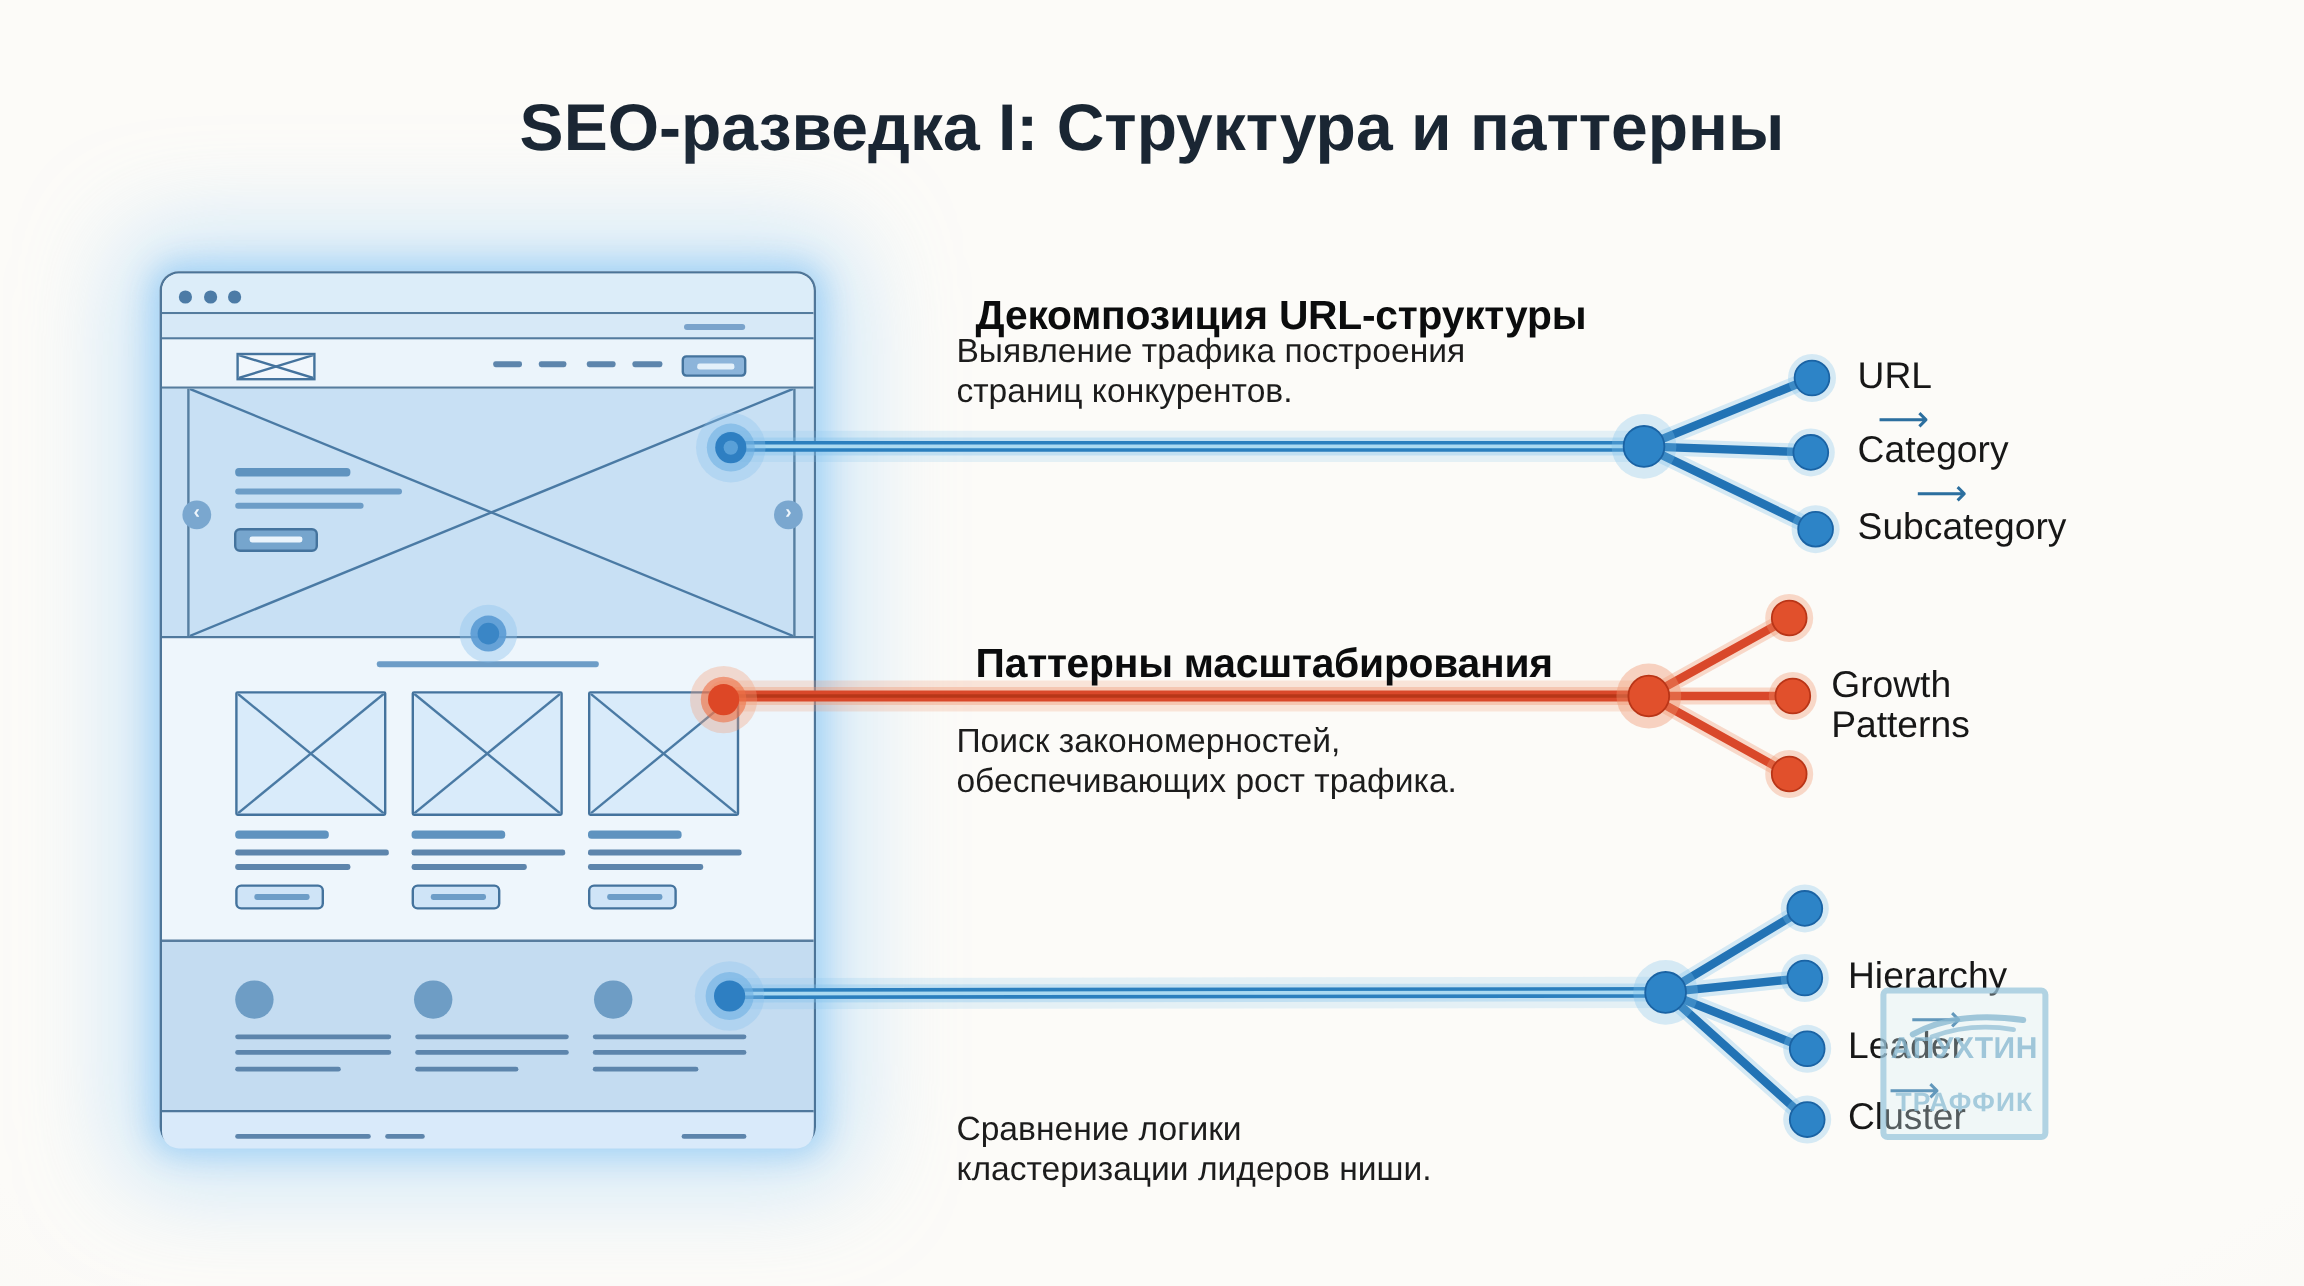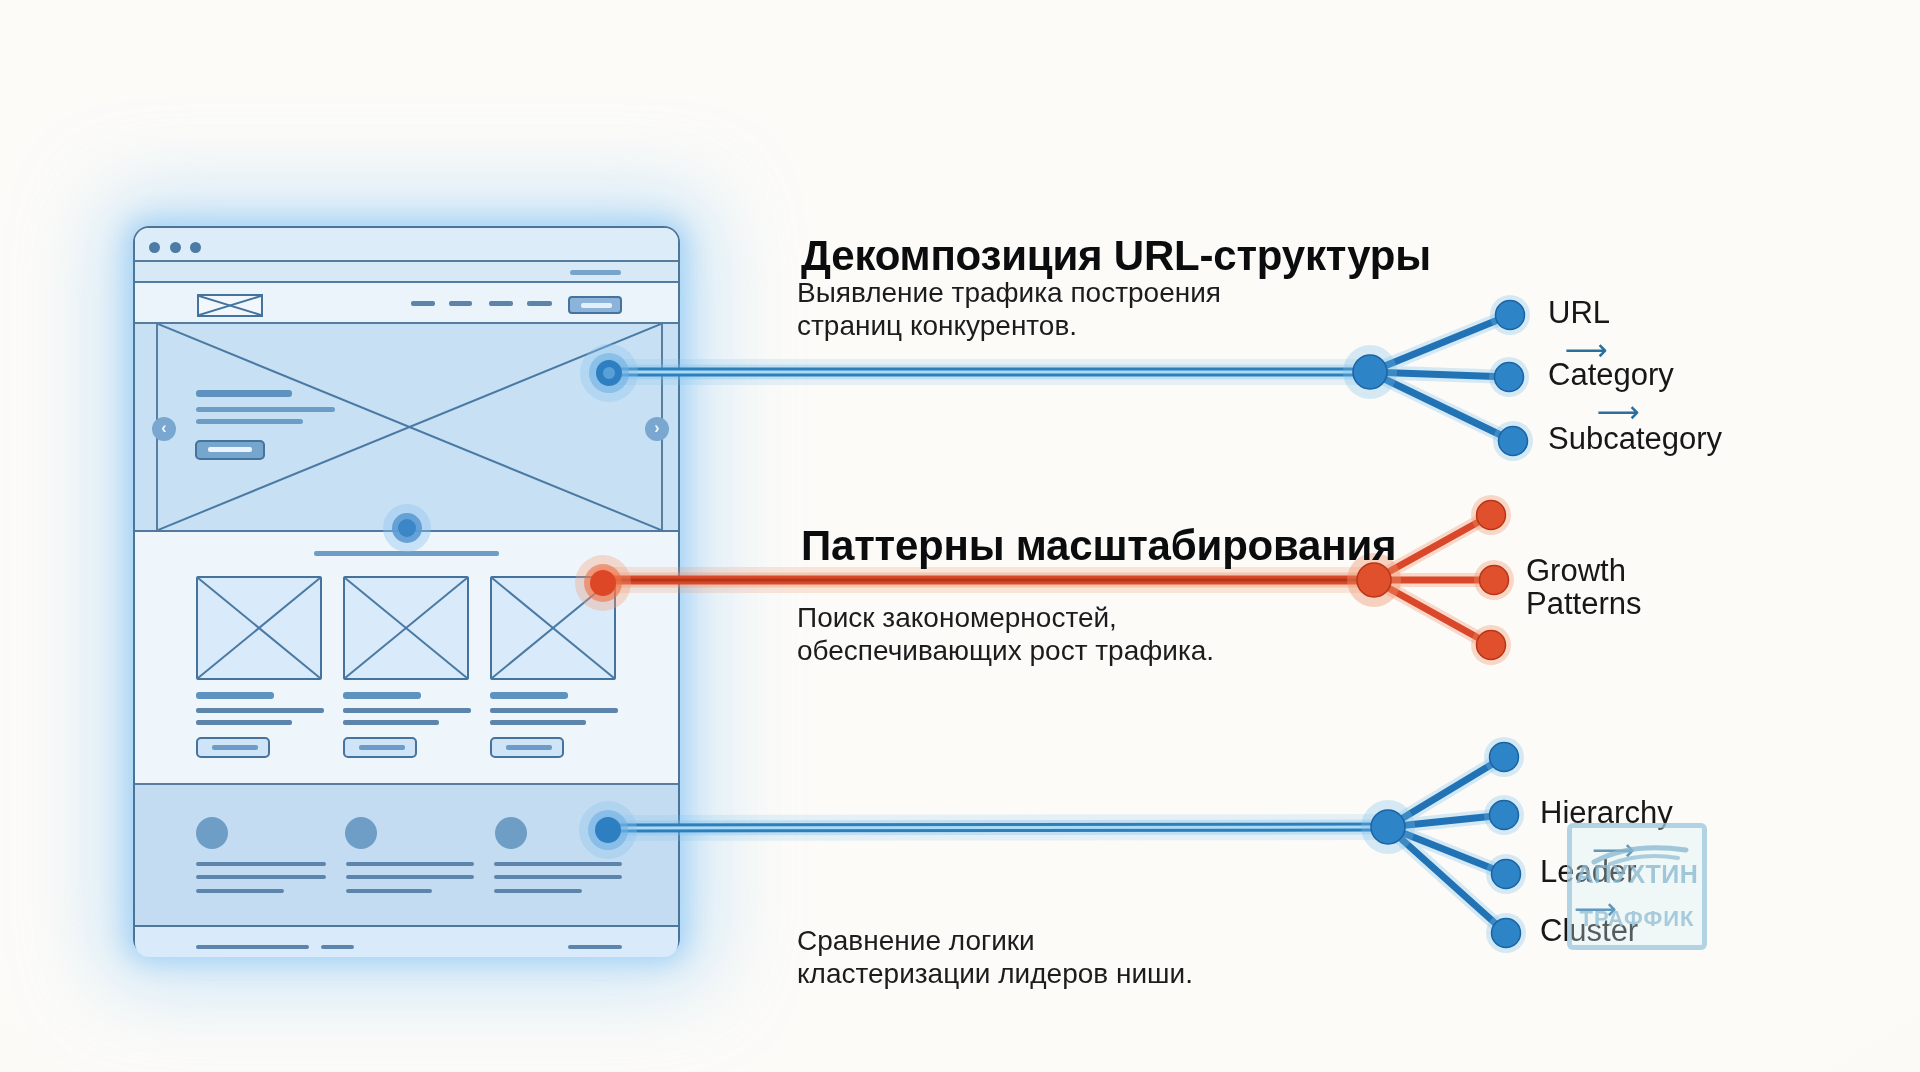--- a/index.html
+++ b/index.html
@@ -53,40 +53,41 @@
   .cardbtn .inner{position:absolute;left:14px;top:6px;width:46px;height:5px;border-radius:2px;background:#6d9dc7;}
   .wfooter{top:557px;height:142px;background:#c4dcf1;}
   .fcirc{position:absolute;top:32px;width:32px;height:32px;border-radius:50%;background:#6e9dc5;}
   .fl{position:absolute;height:4px;border-radius:2px;background:#5d85ac;}
   .bbar{top:699px;height:30px;background:#d9eafa;border-bottom:none;border-radius:0 0 14px 14px;}
   .bl{position:absolute;top:18px;height:4px;border-radius:2px;background:#5d85ac;}
   
   .links{position:absolute;inset:0;pointer-events:none;}
   
   .sec{position:absolute;left:797px;}
-  .sec h2{margin:4px;font-size:42px;font-weight:700;color:#0b0c0d;letter-spacing:-0.2px;}
+  .sec h2{margin:16px;font-size:34px;font-weight:700;color:#0b0c0d;letter-spacing:-0.2px;}
   .sec p{margin:0;font-size:28px;line-height:33px;color:#1c1c1c;}
   .nlabel{position:absolute;height:40px;display:flex;align-items:center;
     font-size:31px;color:#171717;white-space:nowrap;flex-direction:column;}
   .nlabel .arr{color:#2c6f9f;font-size:30px;margin-left:14px;position:relative;top:1px;
     font-family:"DejaVu Sans",sans-serif;}
   .glabel{position:absolute;font-size:31px;line-height:33px;color:#171717;}
   
   .watermark{position:absolute;left:1567px;top:823px;width:140px;height:127px;box-sizing:border-box;
     border:5px solid rgba(151,196,219,.85);border-radius:6px;background:rgba(214,236,245,.38);
     opacity:.85;z-index:6;text-align:center;}
   .wm-swoosh{position:absolute;left:18px;top:12px;width:104px;height:26px;}
   .wm1{position:absolute;left:0;right:0;top:32px;font-size:25px;font-weight:700;color:#8fbdd4;letter-spacing:.5px;}
   .wm2{position:absolute;left:0;right:0;top:78px;font-size:22px;font-weight:700;color:#97c3d8;letter-spacing:1px;}
 </style>
 </head>
 <body>
 
 <div class="canvas">
 
+  <h1 class="page-title">SEO-разведка I: Структура и паттерны</h1>
 
   <div class="window">
     <div class="wsec titlebar">
       <span class="tl-dot" style="left:14px"></span>
       <span class="tl-dot" style="left:35px"></span>
       <span class="tl-dot" style="left:55px"></span>
     </div>
     <div class="wsec bar2">
       <span class="pill"></span>
     </div>

